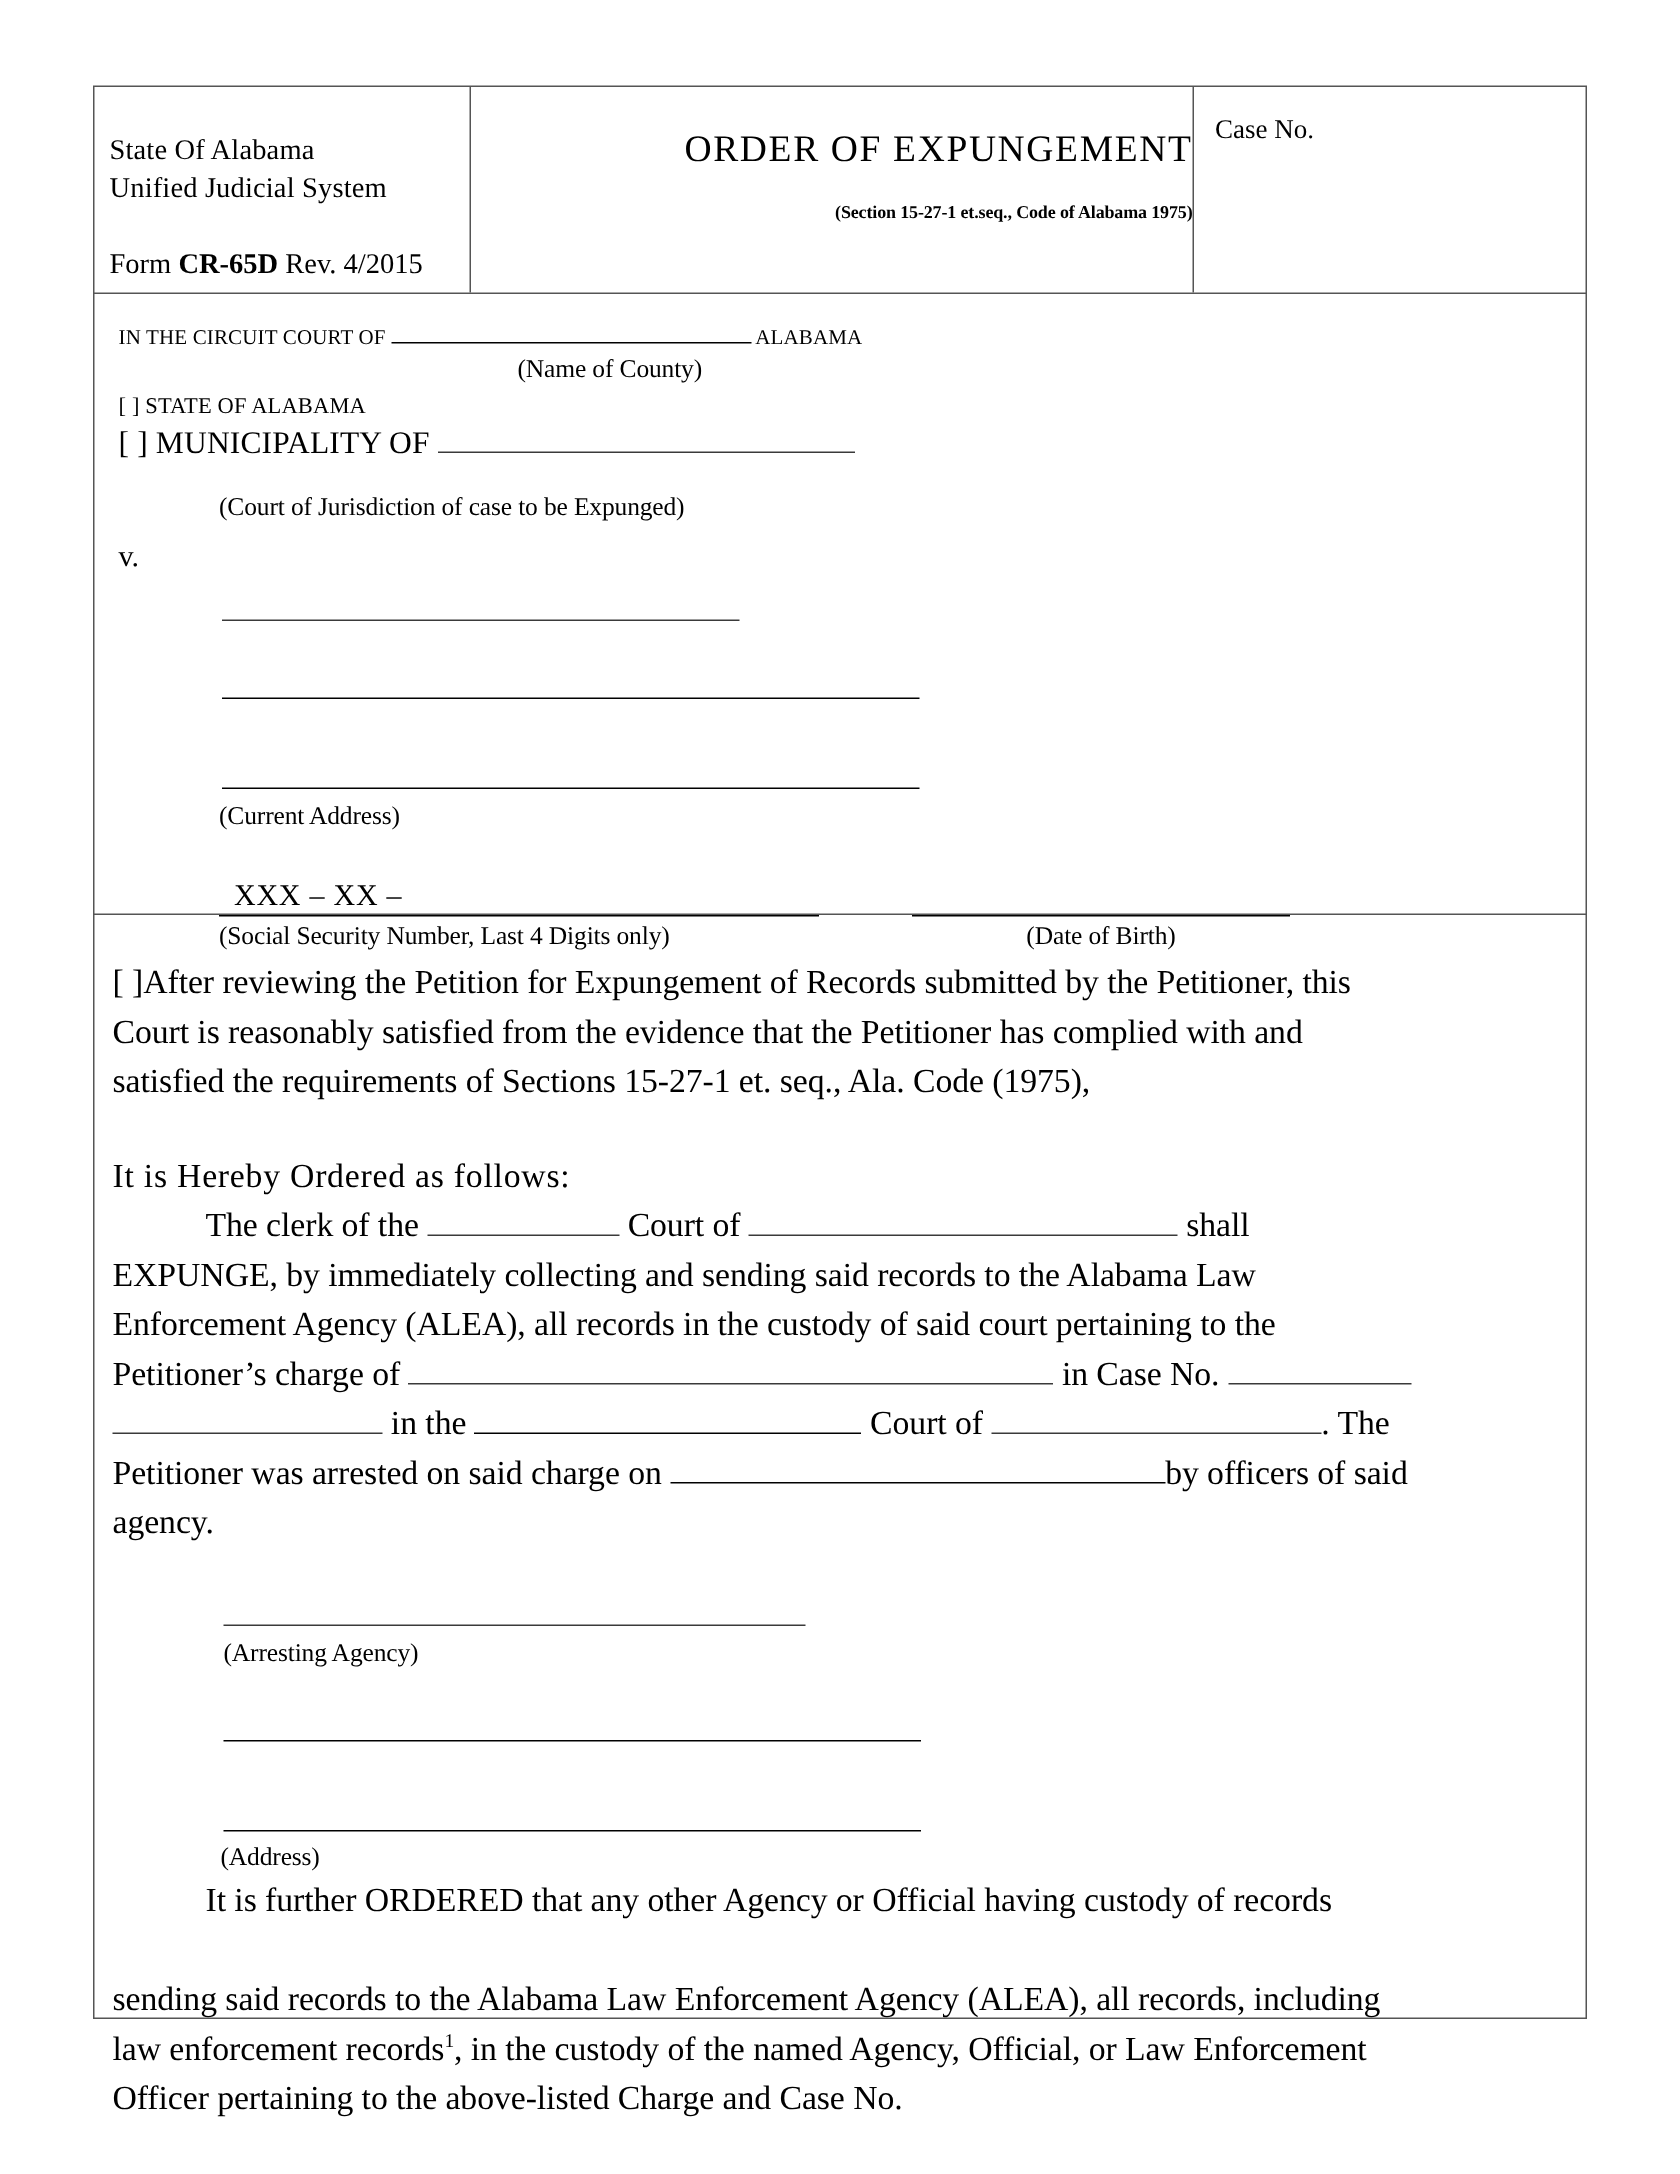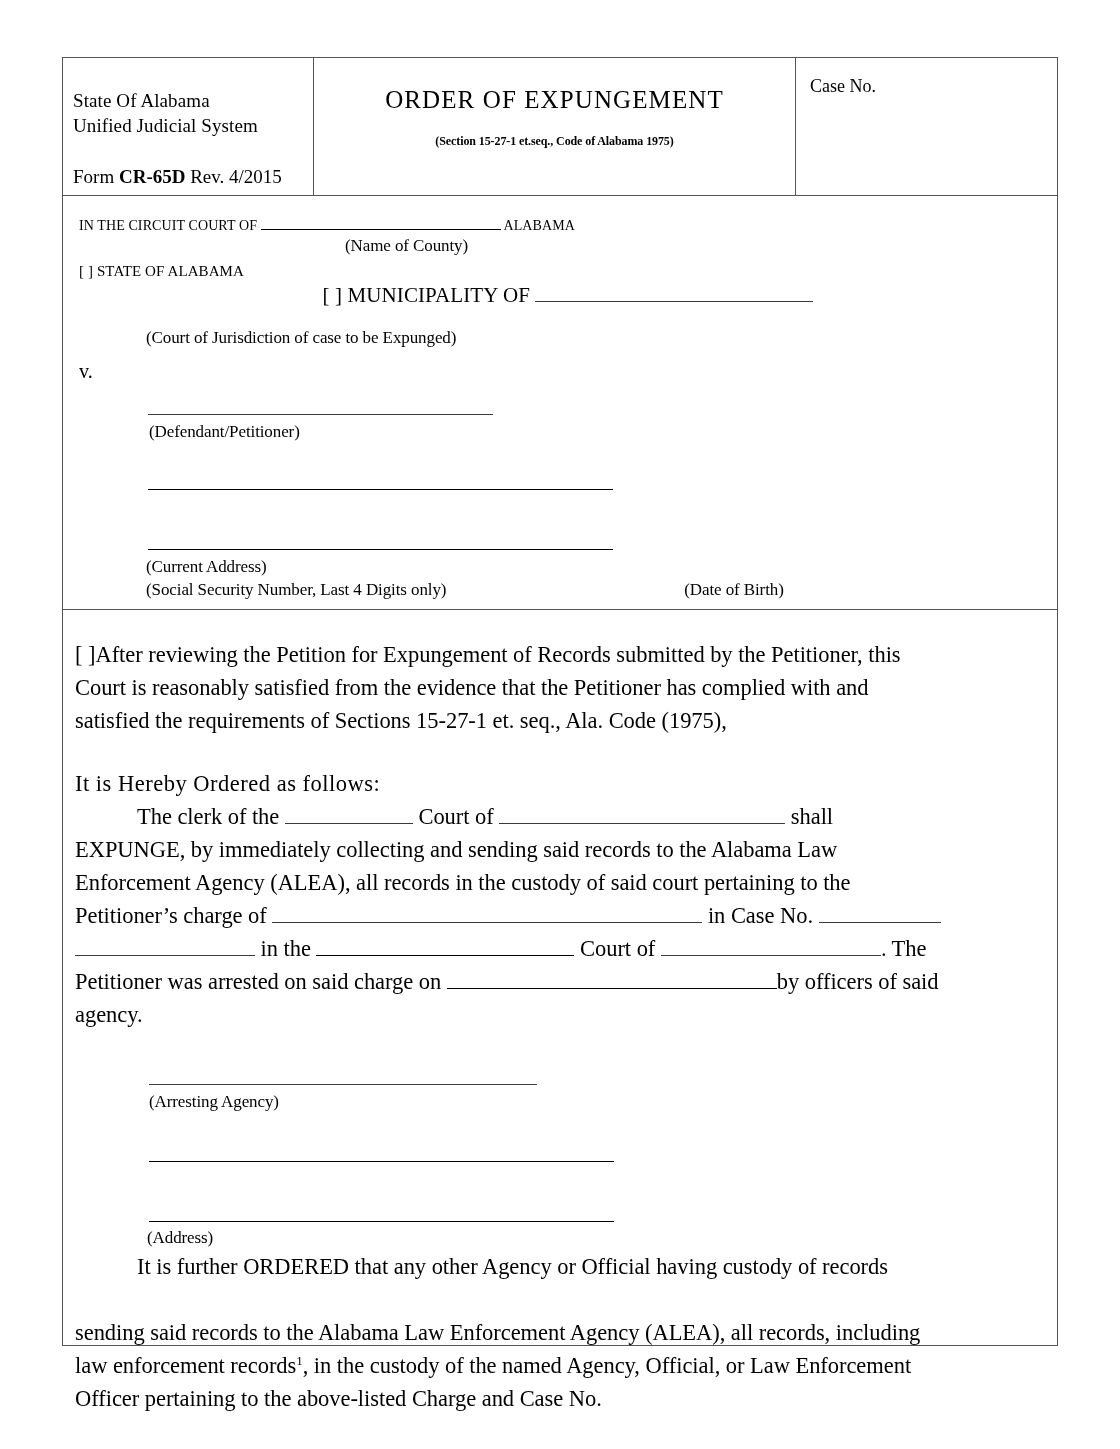--- a/index.html
+++ b/index.html
@@ -37,21 +37,21 @@
     box-sizing: border-box;
     border-right: 1.5px solid #555;
     padding: 30px 0 0 10px;
     position: relative;
   }
   .hdr-cell-title {
     width: 482px;
     box-sizing: border-box;
     border-right: 1.5px solid #555;
     padding-top: 28px;
-    text-align: center;
+    text-align: right;
   }
   .hdr-cell-case {
     flex: 1;
     box-sizing: border-box;
     padding: 18px 0 0 14px;
   }
 
   .agency-line {
     font-size: 19px;
     line-height: 25px;
@@ -123,21 +123,20 @@
     margin-left: 6px;
     letter-spacing: 0.1px;
     white-space: nowrap;
   }
   .row-muni {
     font-size: 21px;
     margin-top: 3px;
     margin-left: 6px;
     letter-spacing: 0.1px;
     white-space: nowrap;
-    text-align: center;
   }
   .lbl-jurisdiction {
     margin-left: 73px;
     margin-top: 20px;
   }
   .row-v {
     font-size: 20px;
     margin-top: 12px;
     margin-left: 6px;
   }
@@ -290,30 +289,33 @@
       <span>MUNICIPALITY OF</span>
       <span class="blank-dot" style="width:278px;"></span>
     </div>
     <div class="cap-sub lbl-jurisdiction">(Court of Jurisdiction of case to be Expunged)</div>
 
     <div class="row-v">v.</div>
 
     <div class="row-def-line">
       <span class="blank-dot" style="width:345px;"></span>
     </div>
-    <div class="cap-sub lbl-def">(Defendant/Petitioner)</div>
 
     <div class="row-addr1">
       <span class="blank" style="width:465px;"></span>
     </div>
     <div class="row-addr2">
       <span class="blank" style="width:465px;"></span>
     </div>
     <div class="cap-sub lbl-addr">(Current Address)</div>
 
+    <div class="ssn-row">
+      <div class="ssn-field">XXX – XX –</div>
+      <div class="dob-field"></div>
+    </div>
     <div class="ssn-label-row">
       <div class="cap-sub ssn-label">(Social Security Number, Last 4 Digits only)</div>
       <div class="cap-sub dob-label">(Date of Birth)</div>
     </div>
   </div>
 
   <div class="body-block">
     <div class="body-text">
       <span>[    ]</span><span>After reviewing the Petition for Expungement of Records submitted by the Petitioner, this</span><br>
       <span>Court is reasonably satisfied from the evidence that the Petitioner has complied with and</span><br>

